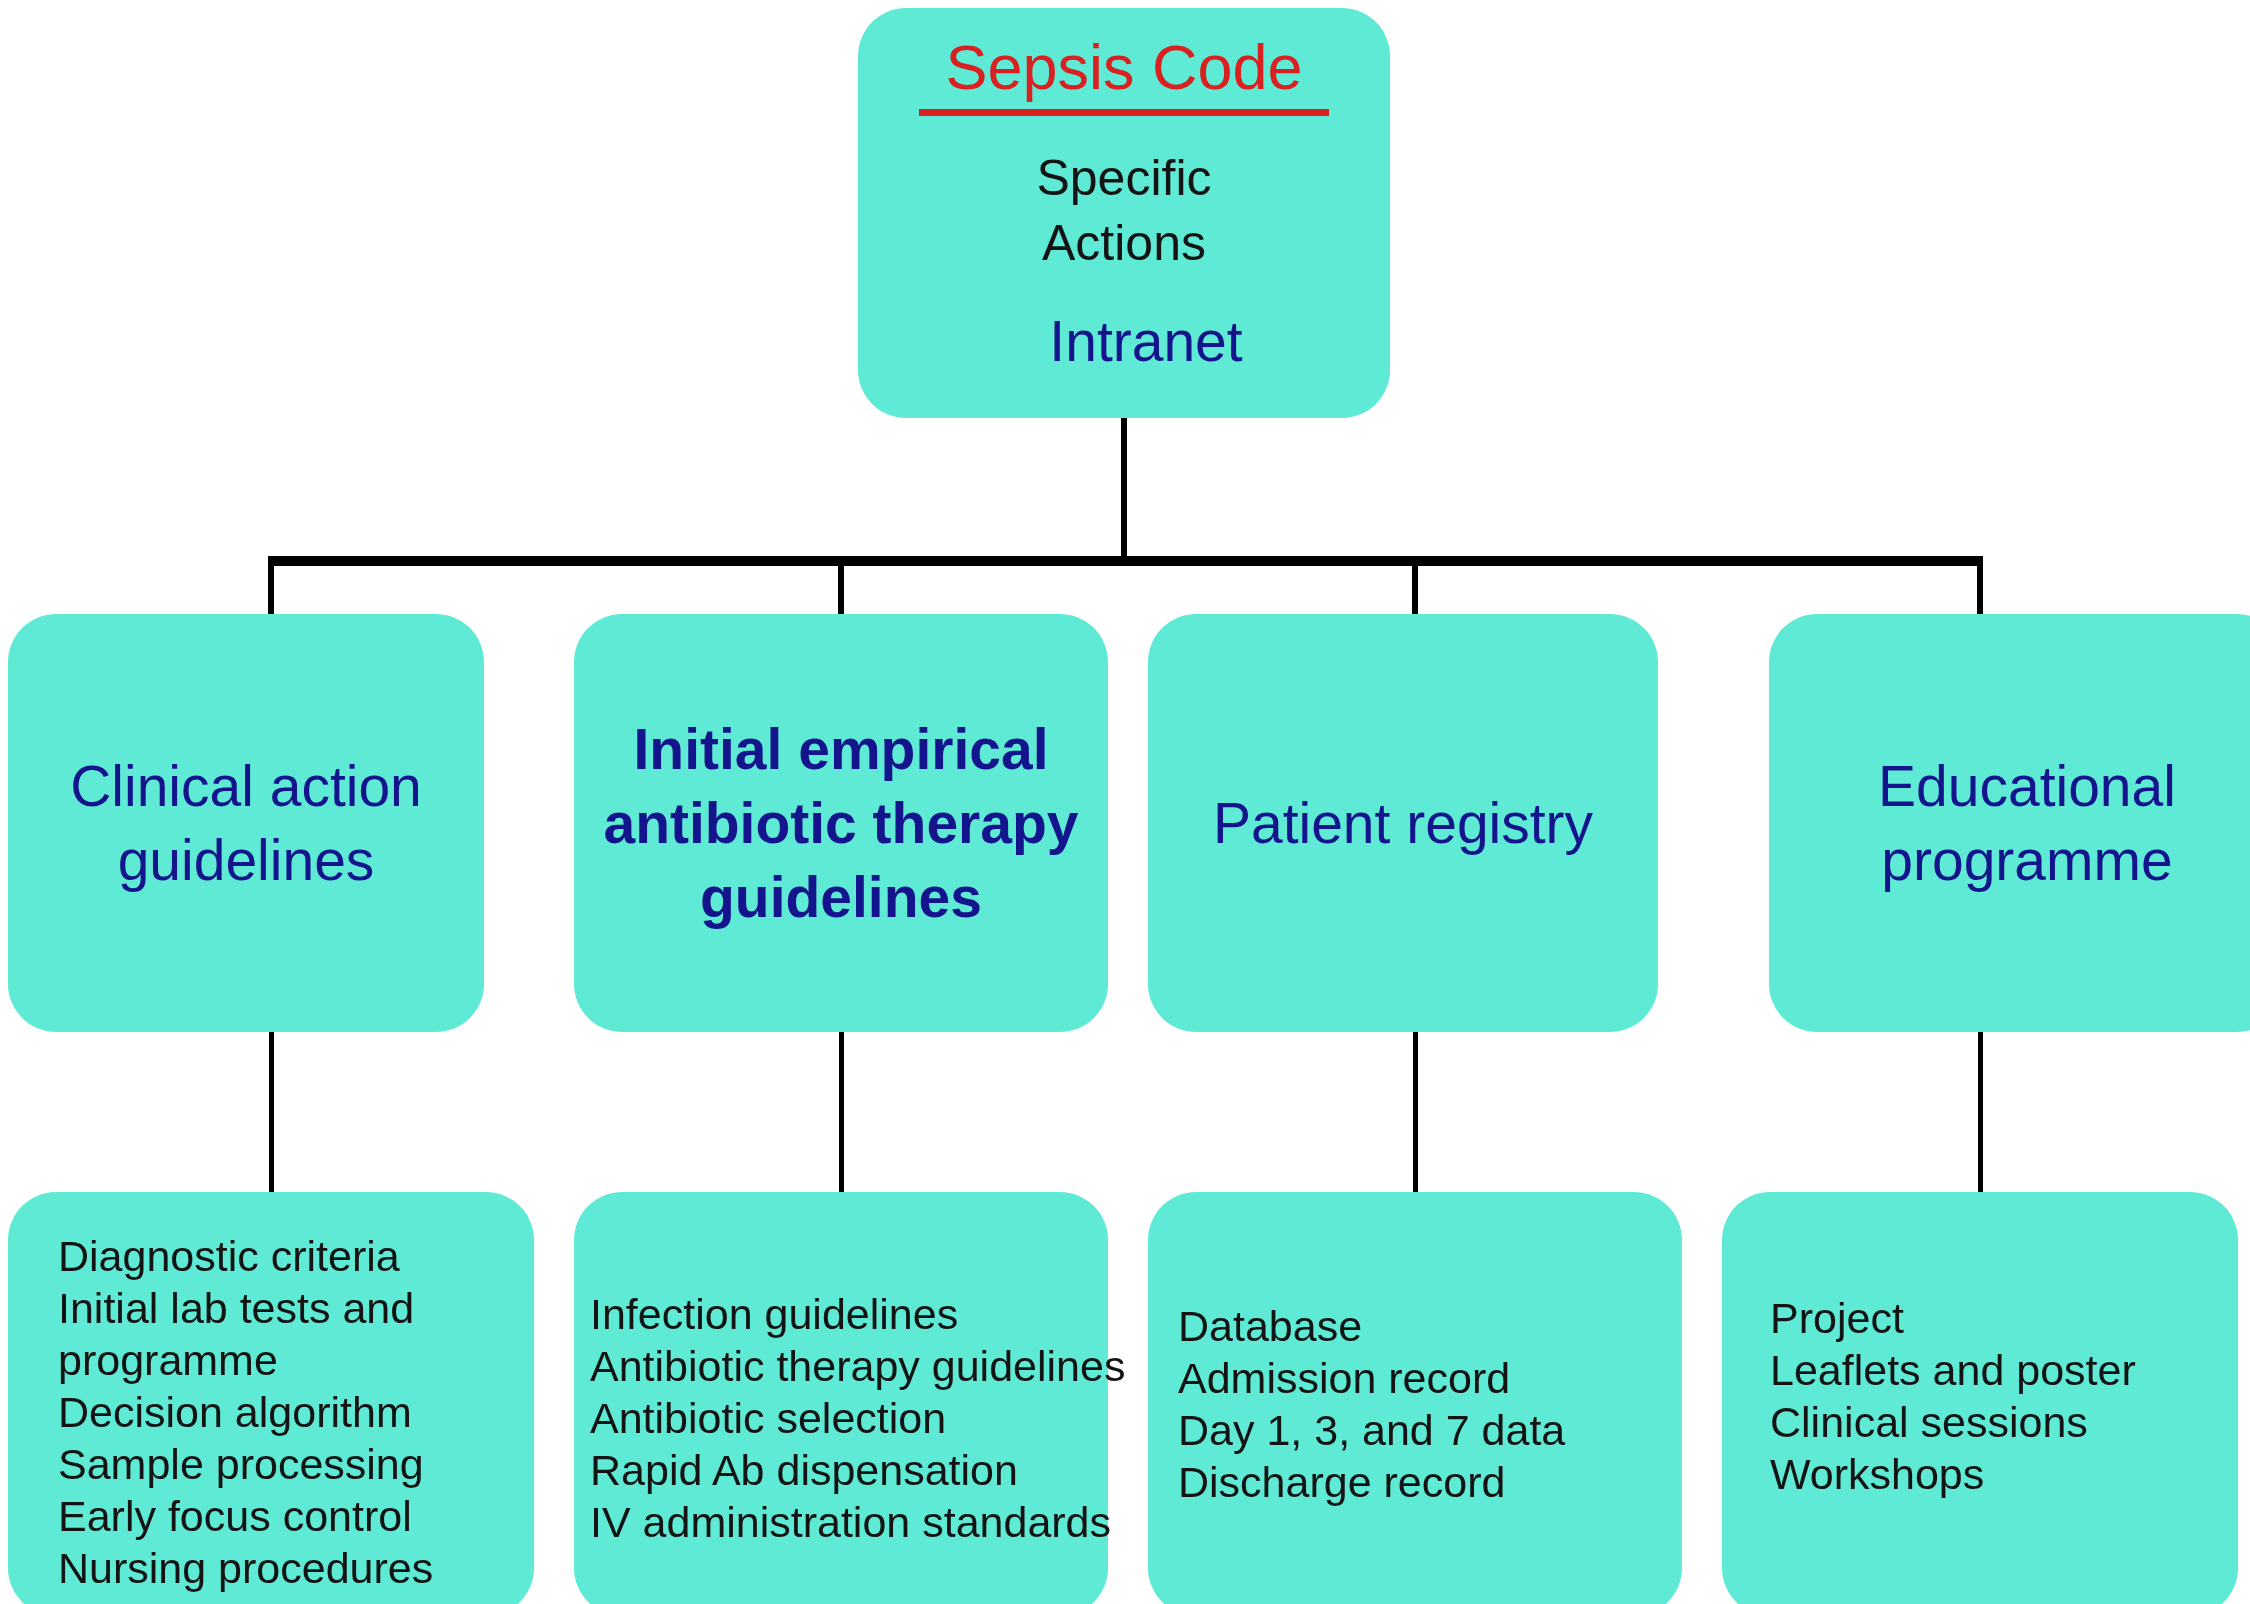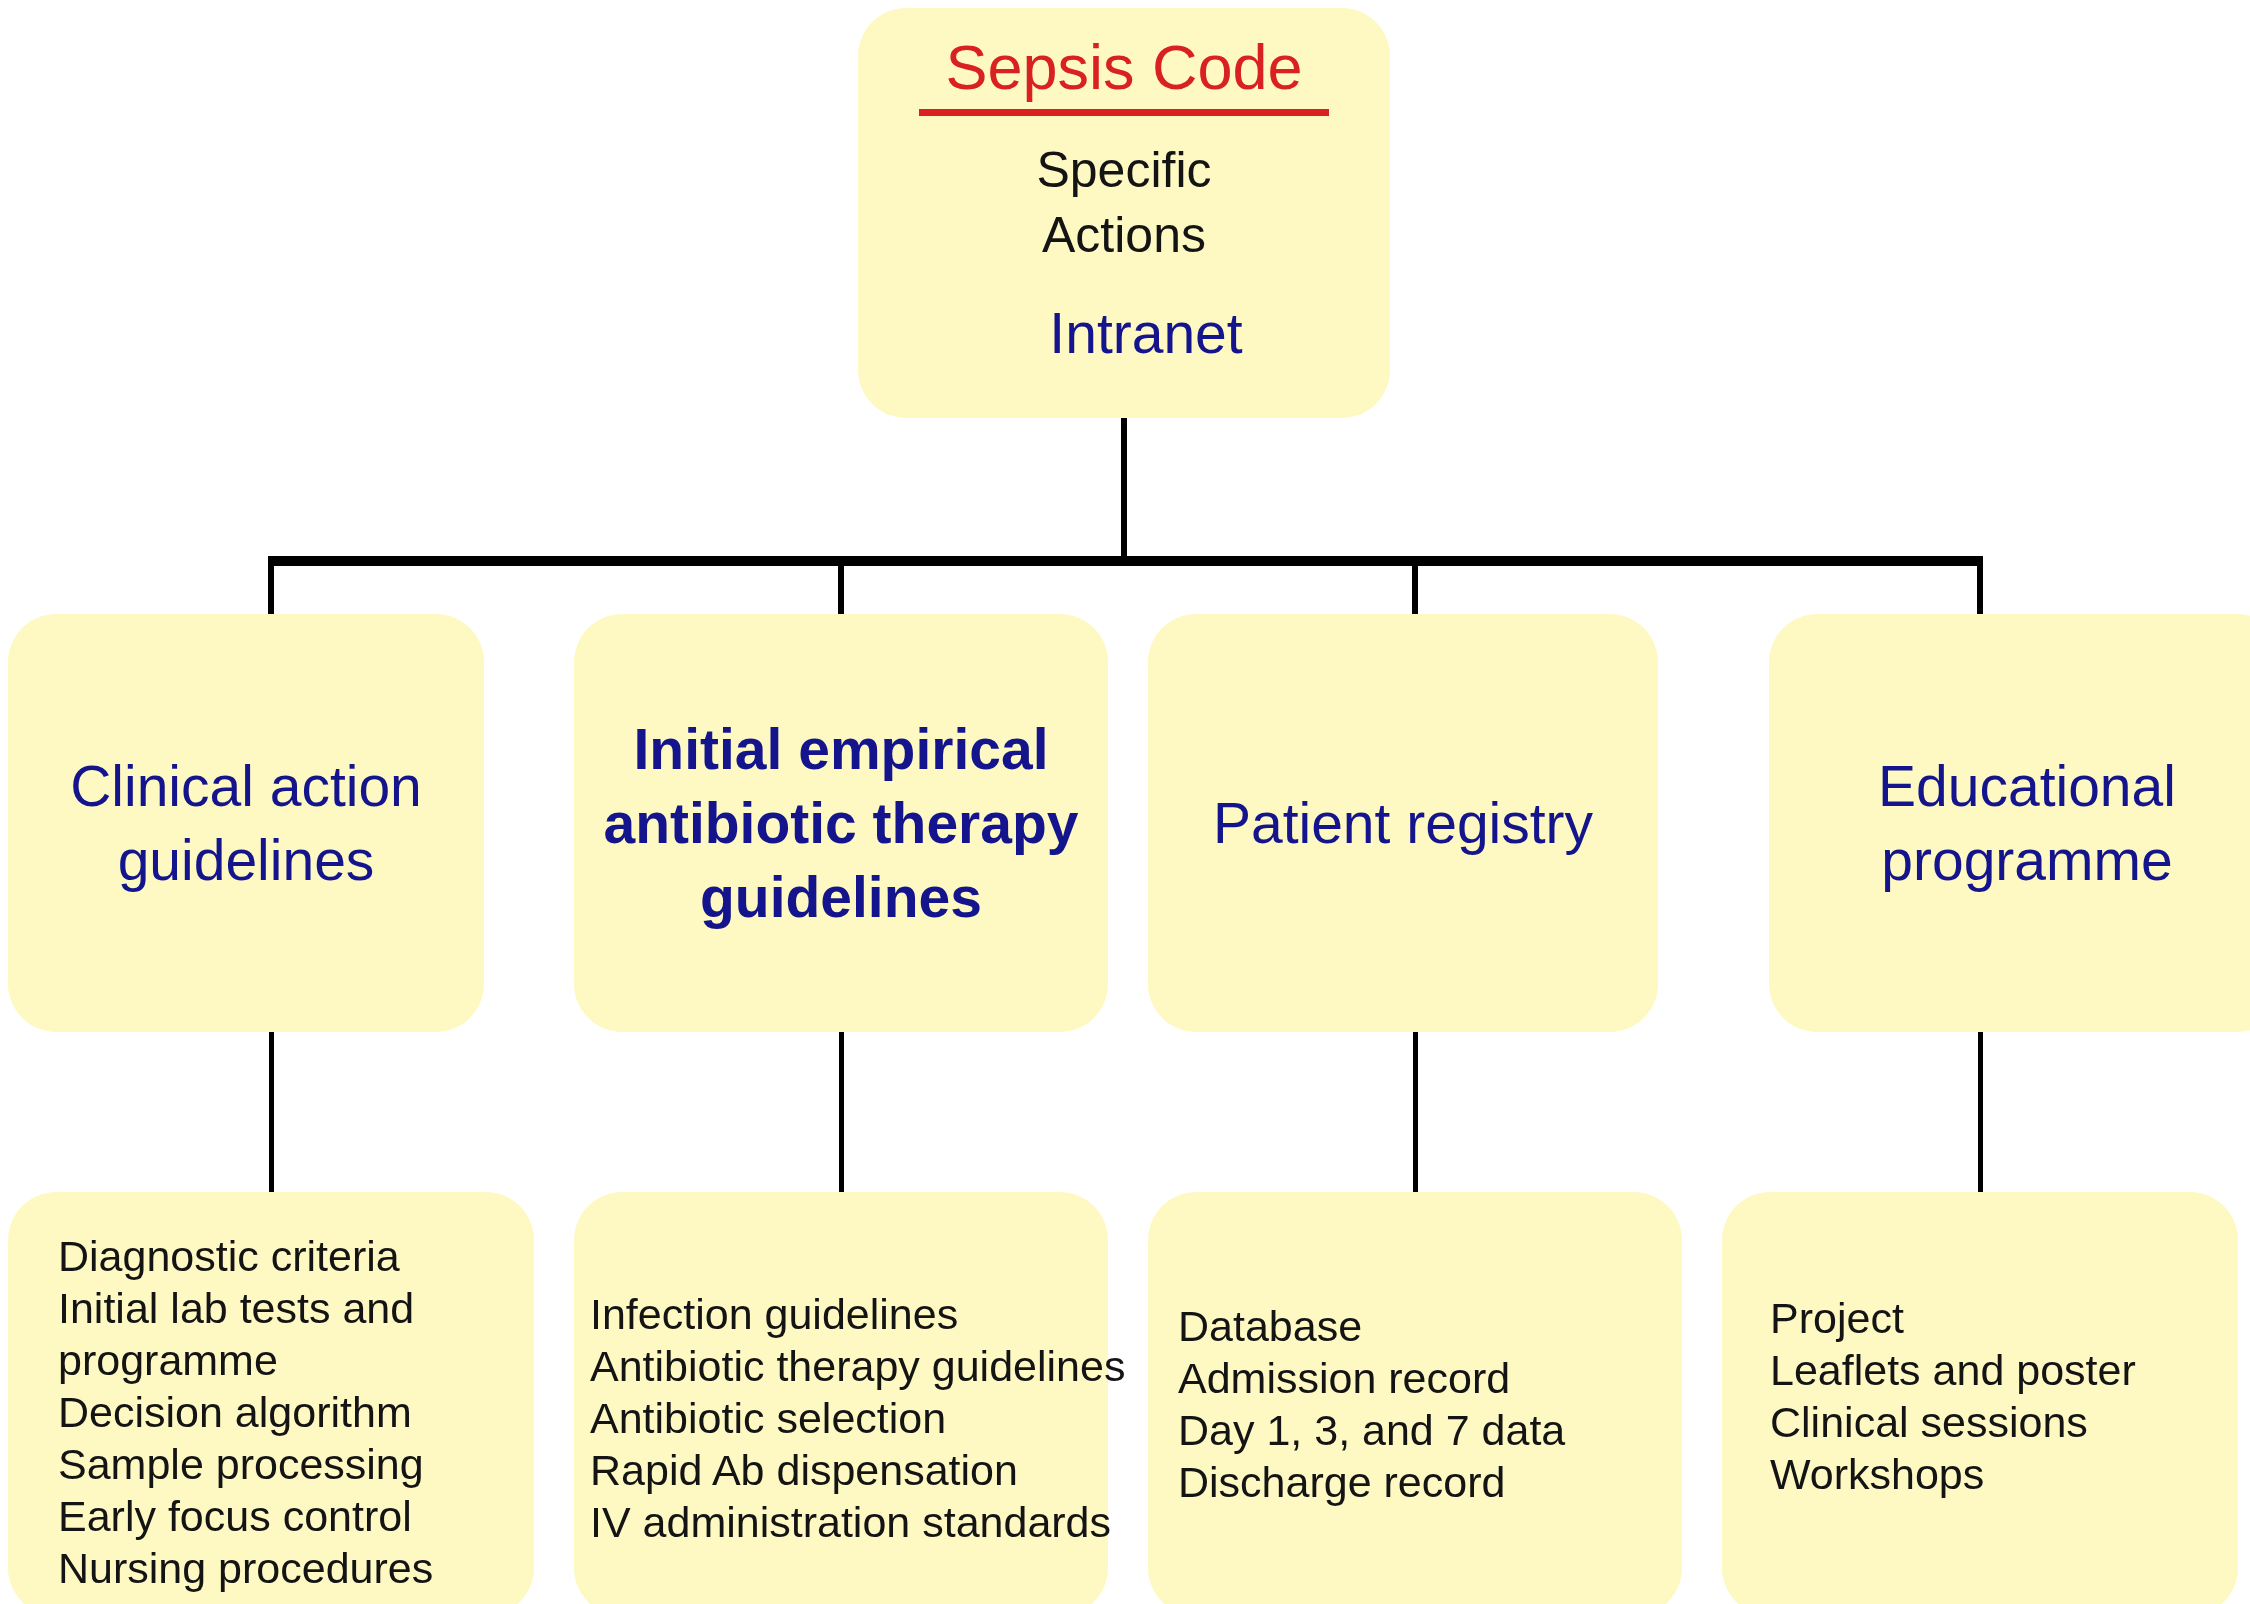--- a/index.html
+++ b/index.html
@@ -8,40 +8,40 @@
     width: 2250px;
     height: 1604px;
     background: #ffffff;
     overflow: hidden;
     font-family: "Liberation Sans", "DejaVu Sans", sans-serif;
   }
 
   
   .box {
     position: absolute;
-    background: #fef9c3;
+    background: #5eead4;
     border-radius: 48px;
     box-sizing: border-box;
   }
 
   #root-box {
     left: 858px; top: 8px; width: 532px; height: 410px;
     text-align: center;
   }
   .root-title {
     display: inline-block;
     margin-top: 24px;
     padding: 0 26px 6px 26px;
     font-size: 63px;
     line-height: 1.12;
     color: #d92121;
     border-bottom: 7px solid #d92121;
   }
   .root-sub {
-    margin-top: 22px;
+    margin-top: 30px;
     font-size: 50px;
     line-height: 1.3;
     color: #141414;
     text-align: center;
   }
   .root-sub-line { white-space: nowrap; }
   .root-link {
     margin-top: 32px;
     font-size: 57px;
     color: #14148c;

